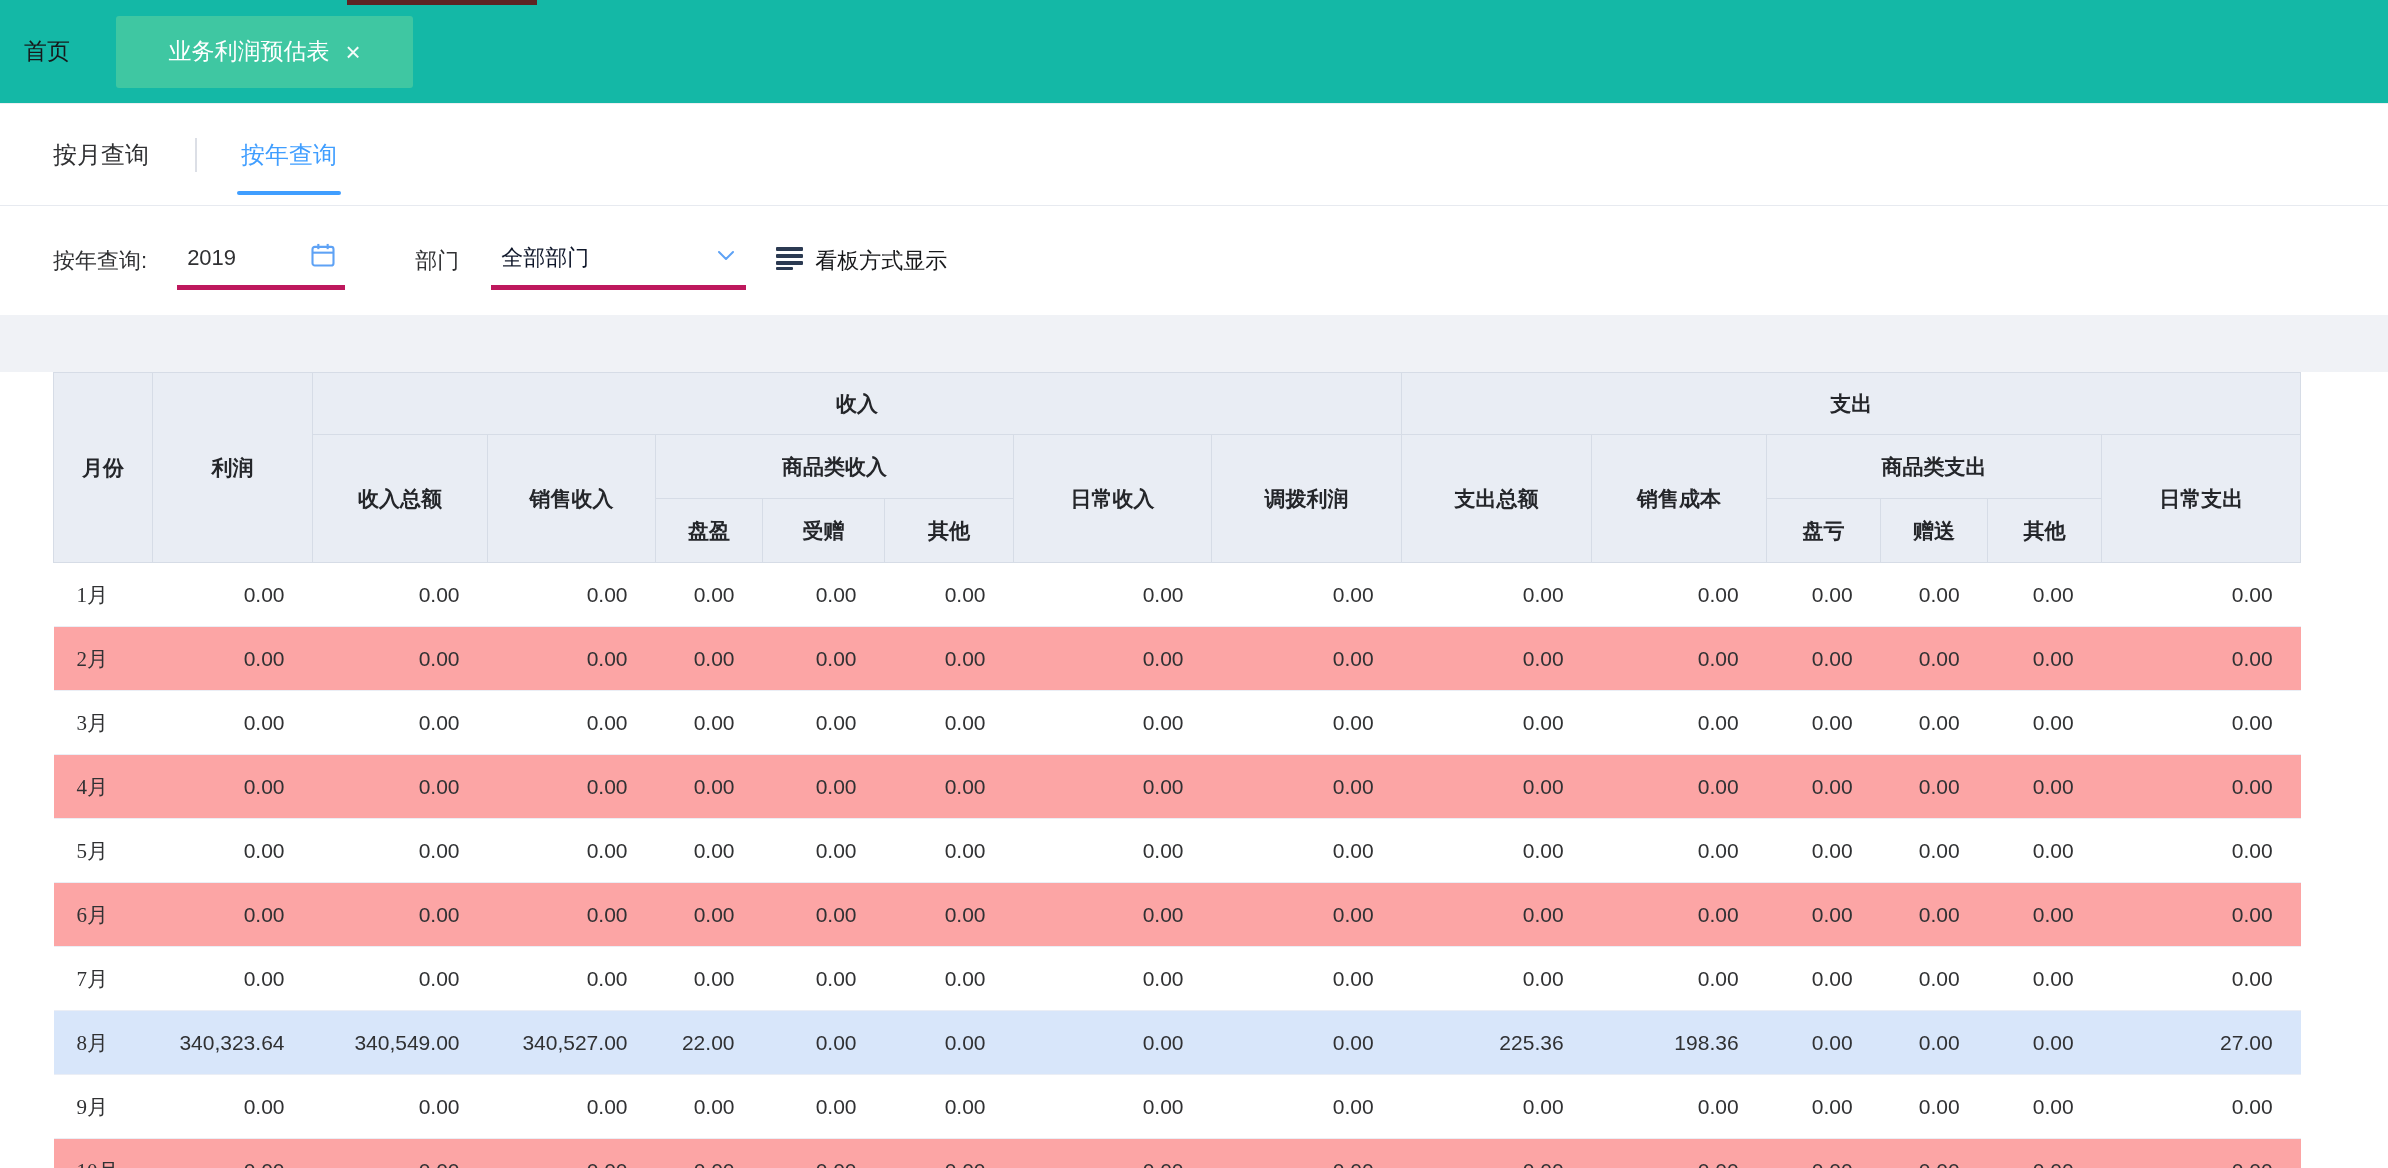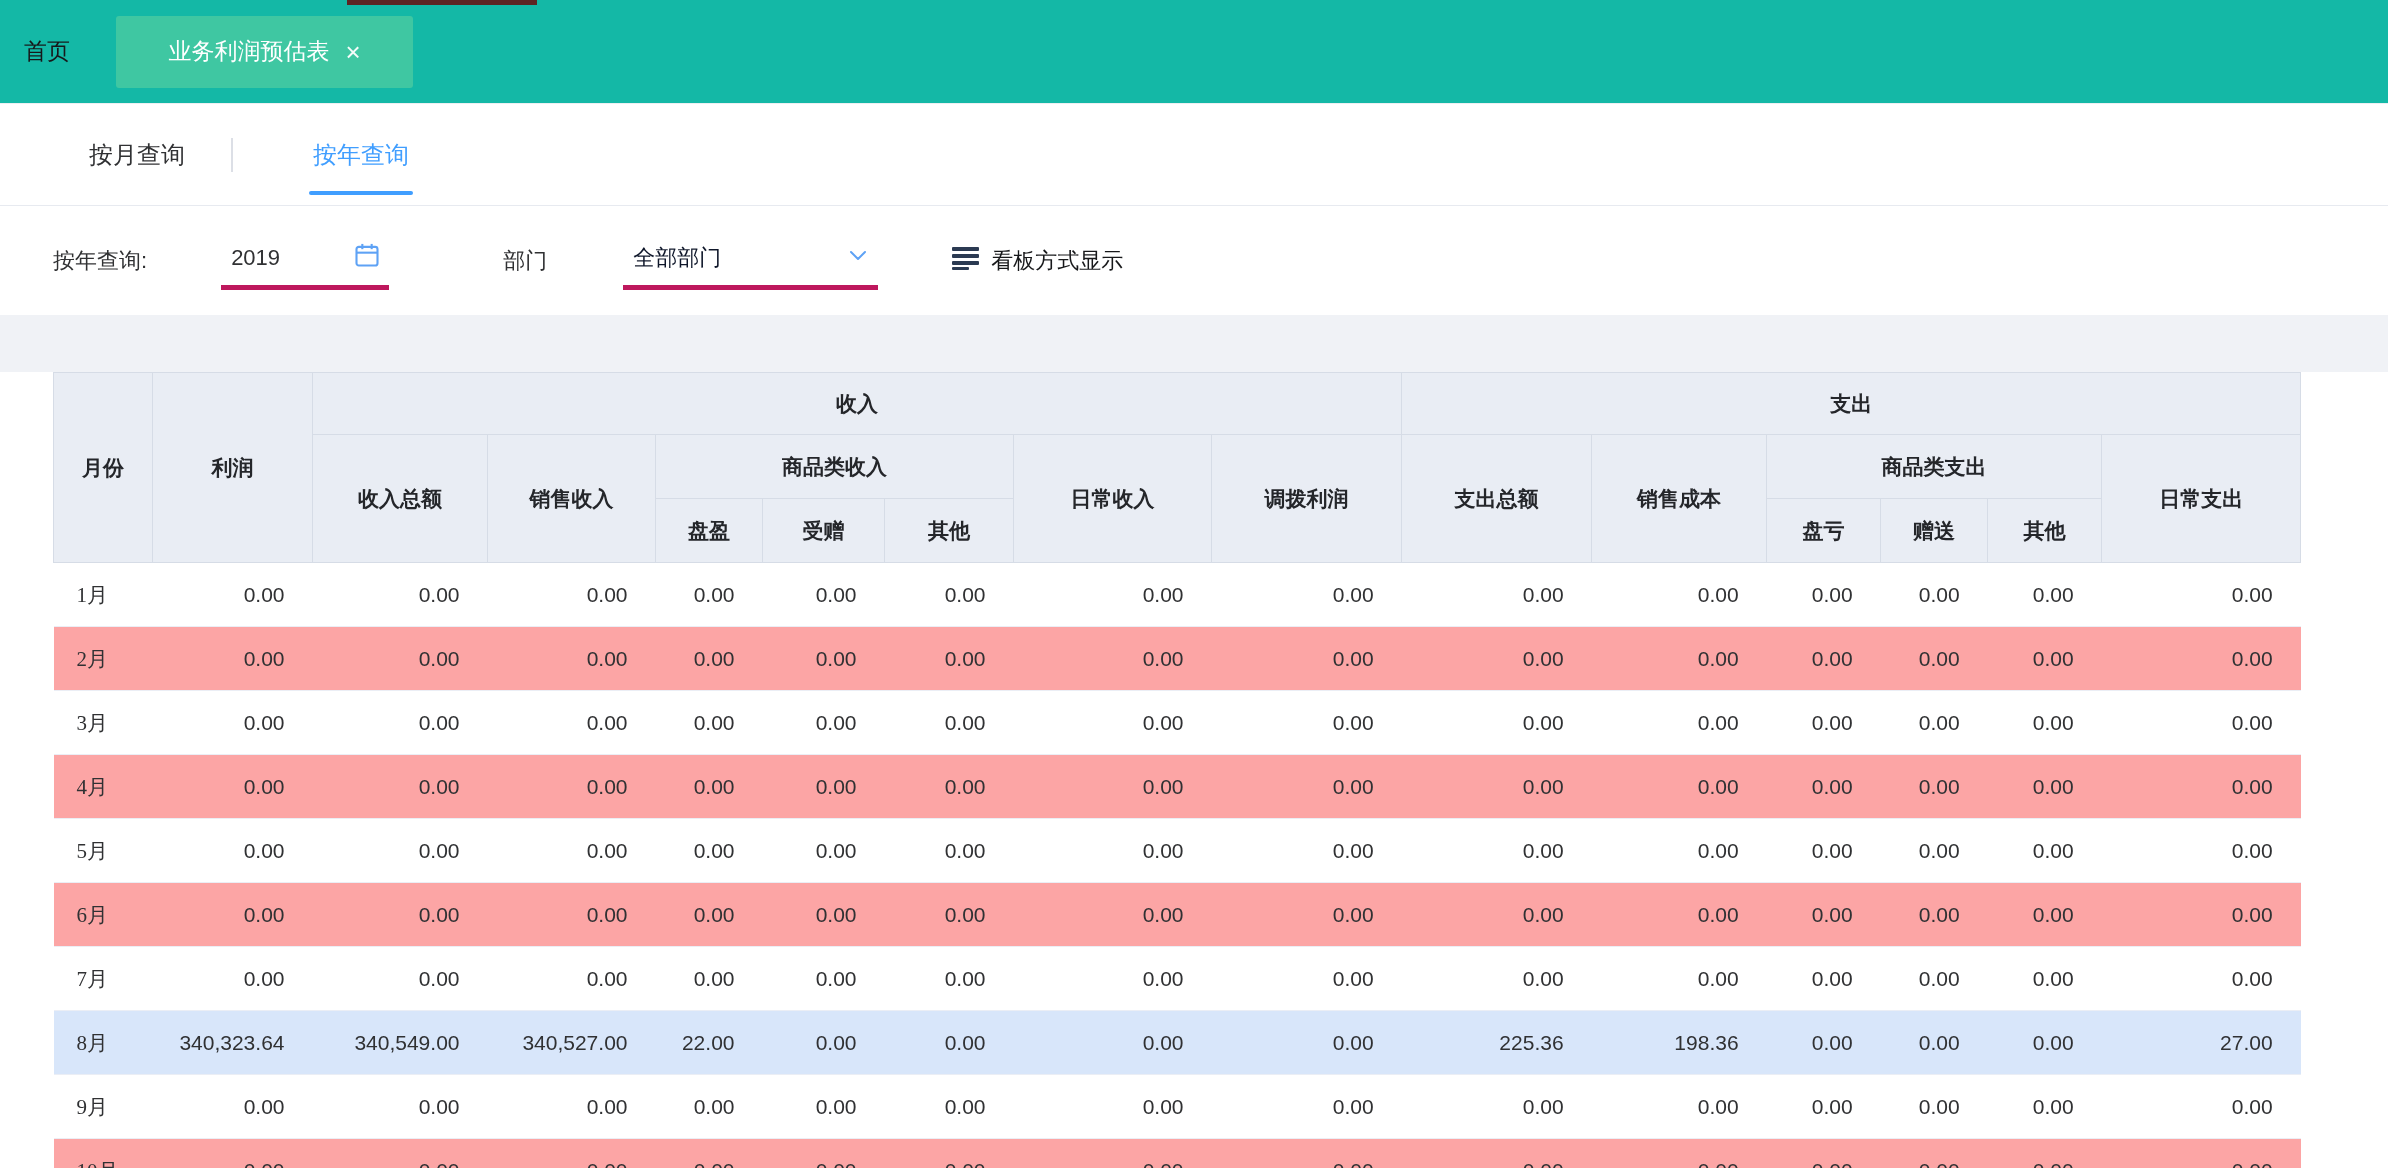--- a/index.html
+++ b/index.html
@@ -21,27 +21,27 @@
   .home-tab { margin-left:24px; font-size:23px; color:#17181a; cursor:pointer; }
   .file-tab {
     margin-left:46px; height:72px; min-width:297px; padding:0 26px;
     background:#3fc7a2; color:#fff; display:flex; align-items:center; justify-content:center;
     gap:16px; font-size:23px; border-radius:3px; cursor:pointer;
   }
   .file-tab .close { font-size:26px; line-height:1; opacity:.95; cursor:pointer; }
 
   
   .subnav { height:102px; display:flex; align-items:center; padding:0 53px; border-bottom:1px solid #e7eaf0; background:#fff; }
-  .subnav-tab { font-size:24px; color:#303133; height:100%; display:flex; align-items:center; position:relative; cursor:pointer;margin-left:36px; }
+  .subnav-tab { font-size:24px; color:#303133; height:100%; display:flex; align-items:center; position:relative; cursor:pointer; }
   .subnav-tab.active { color:#409eff; }
   .subnav-tab.active::after { content:""; position:absolute; left:-4px; right:-4px; bottom:10px; height:4px; background:#409eff; border-radius:2px; }
   .subnav-divider { width:2px; height:34px; background:#dcdfe6; margin:0 44px 0 46px; }
 
   
-  .filters { height:109px; display:flex; align-items:center; padding:0 53px; background:#fff; font-size:22px;gap:44px; }
+  .filters { height:109px; display:flex; align-items:center; padding:0 53px; background:#fff; font-size:22px; }
   .flabel { color:#303133; white-space:nowrap; }
   .underline-field {
     height:58px; border-bottom:5px solid #be185d; display:flex; align-items:center;
     justify-content:space-between; padding:0 8px 0 10px; cursor:pointer; background:#fff;
   }
   .year-field { width:168px; margin-left:30px; }
   .year-field .val { color:#303133; font-size:22px; }
   .dept-label { margin-left:70px; }
   .dept-field { width:255px; margin-left:32px; }
   .dept-field .val { color:#0f172a; font-size:22px; }

